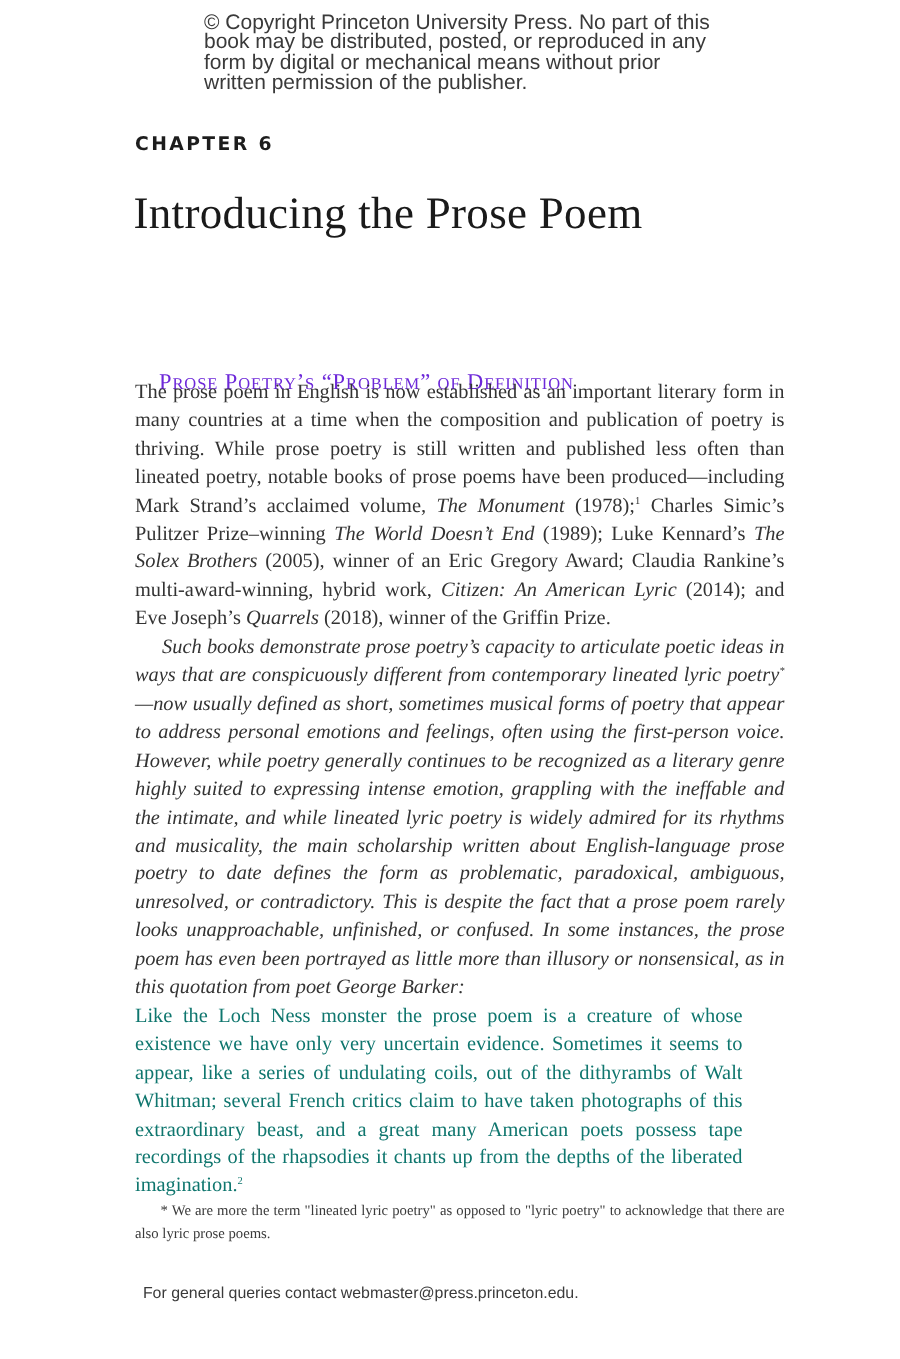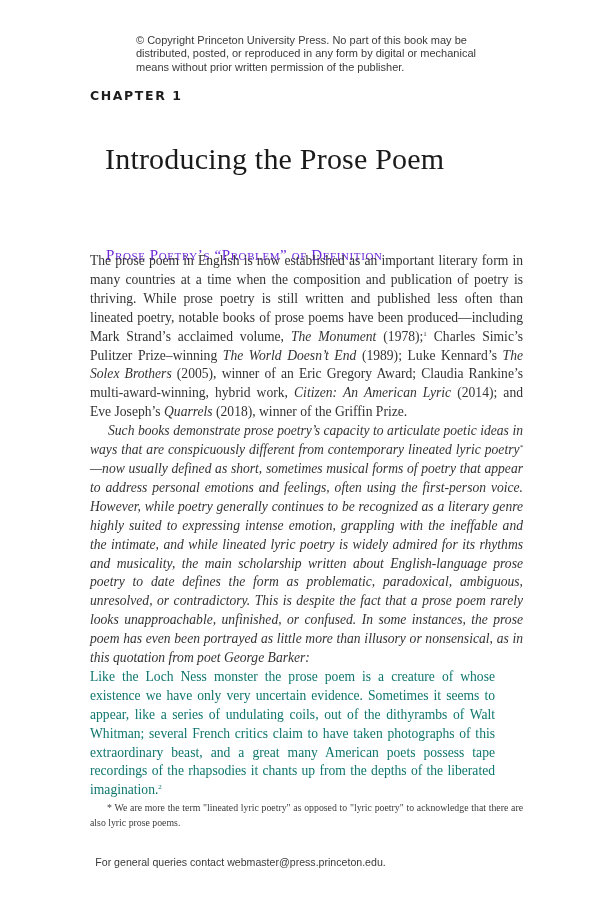--- a/index.html
+++ b/index.html
@@ -13,45 +13,44 @@
       position: relative;
       overflow: hidden;
       color: #2a2a2a;
     }
     .copyright {
       position: absolute;
       top: 8px;
       left: 136px;
       width: 340px;
       font-family: "Liberation Sans", sans-serif;
-      font-size: 11px;
+      font-size: 14px;
       line-height: 13.4px;
       color: #3a3a3a;
       text-align: left;
-      margin-top: 26px;
     }
     .chapter-label {
       position: absolute;
       top: 88px;
       left: 90px;
       font-family: "DejaVu Sans", sans-serif;
       font-size: 12.5px;
       letter-spacing: 1.6px;
       color: #1d1d1d;
       font-weight: 600;
     }
     .chapter-title {
       position: absolute;
       top: 126px;
       left: 89px;
       font-family: "Liberation Serif", serif;
       font-size: 30px;
       color: #1a1a1a;
       letter-spacing: 0.2px;
-      margin: 16px;
+      margin: 0;
       font-weight: normal;
     }
     .section-heading {
       position: absolute;
       top: 231px;
       left: 90px;
       font-family: "Liberation Serif", serif;
       font-size: 15px;
       font-variant: small-caps;
       letter-spacing: 0.6px;
@@ -106,21 +105,21 @@
       font-family: "Liberation Sans", sans-serif;
       font-size: 10.6px;
       color: #3a3a3a;
     }
   </style>
 </head>
 <body>
 
 <div class="copyright">© Copyright Princeton University Press. No part of this book may be distributed, posted, or reproduced in any form by digital or mechanical means without prior written permission of the publisher.</div>
 
-<div class="chapter-label">CHAPTER 1</div>
+<div class="chapter-label">CHAPTER 6</div>
 
 <h1 class="chapter-title">Introducing the Prose Poem</h1>
 
 <h2 class="section-heading">Prose Poetry’s “Problem” of Definition</h2>
 
 <div class="body-text">
   <p><span>The prose poem in English is now established as an important literary form in many countries at a time when the composition and publication of poetry is thriv­ing. While prose poetry is still written and published less often than lineated poetry, notable books of prose poems have been produced—including Mark Strand’s acclaimed volume, </span><i>The Monument</i><span> (1978);</span><sup>1</sup><span> Charles Simic’s Pulitzer Prize–winning </span><i>The World Doesn’t End</i><span> (1989); Luke Kennard’s </span><i>The Solex Brothers</i><span> (2005), winner of an Eric Gregory Award; Claudia Rankine’s multi-award-winning, hy­brid work, </span><i>Citizen: An American Lyric</i><span> (2014); and Eve Joseph’s </span><i>Quarrels</i><span> (2018), winner of the Griffin Prize.</span></p>
 
   <p class="indent"><span>Such books demonstrate prose poetry’s capacity to articulate poetic ideas in ways that are conspicuously different from contemporary lineated lyric poetry</span><sup>*</sup><span>—now usually defined as short, sometimes musical forms of poetry that appear to address personal emotions and feelings, often using the first-person voice. How­ever, while poetry generally continues to be recognized as a literary genre highly suited to expressing intense emotion, grappling with the ineffable and the inti­mate, and while lineated lyric poetry is widely admired for its rhythms and musi­cality, the main scholarship written about English-language prose poetry to date defines the form as problematic, paradoxical, ambiguous, unresolved, or contra­dictory. This is despite the fact that a prose poem rarely looks unapproachable, unfinished, or confused. In some instances, the prose poem has even been por­trayed as little more than illusory or nonsensical, as in this quotation from poet George Barker:</span></p>
 

